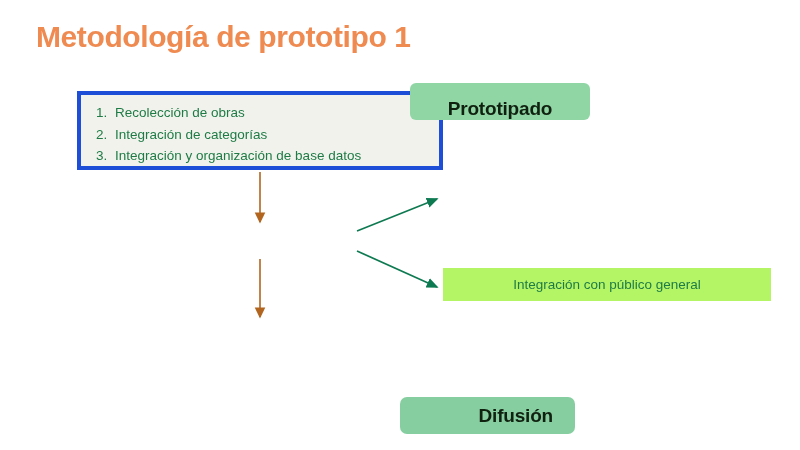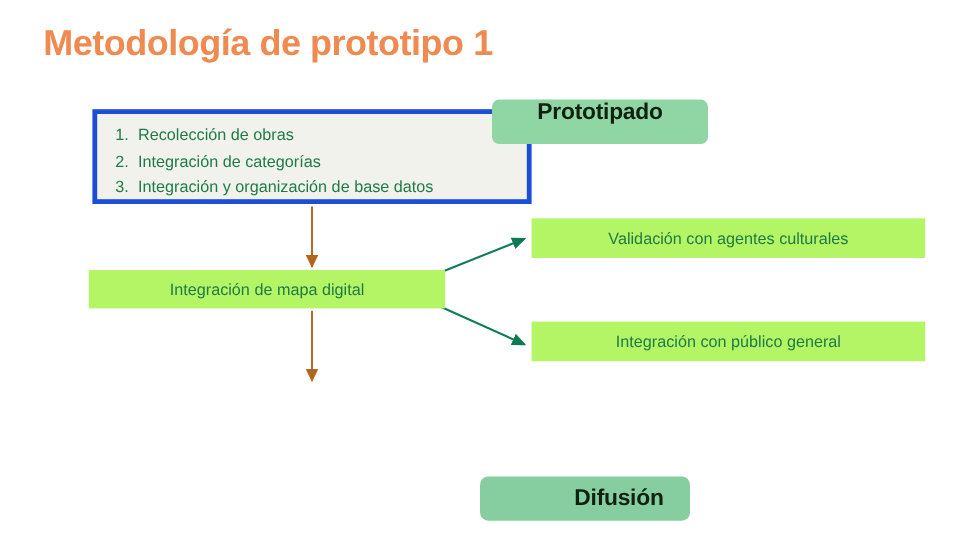--- a/index.html
+++ b/index.html
@@ -68,21 +68,21 @@
   
   #prototipado-tag {
     position: absolute;
     left: 410px;
     top: 83px;
     width: 180px;
     height: 37px;
     background: #8fd6a4;
     border-radius: 6px;
     display: flex;
-    align-items: flex-start;
+    align-items: flex-end;
     justify-content: center;
   }
   #prototipado-tag .tag-label {
     font-size: 19px;
     font-weight: bold;
     color: #10210f;
     letter-spacing: -0.2px;
   }
 
   
@@ -211,27 +211,21 @@
       <li>Recolección de obras</li>
       <li>Integración de categorías</li>
       <li>Integración y organización de base datos</li>
     </ol>
   </div>
 
   <div id="prototipado-tag">
     <span class="tag-label">Prototipado</span>
   </div>
 
-  <div id="mapa-box">
-    <span class="box-label">Integración de mapa digital</span>
-  </div>
-
-  <div class="valbox" id="valbox-1">
-    <span class="box-label">Validación con agentes culturales</span>
-  </div>
+
   <div class="valbox" id="valbox-2">
     <span class="box-label">Integración con público general</span>
   </div>
 
 
   <div id="difusion-tag">
     <span class="tag-label">Difusión</span>
   </div>
 
 </div>

